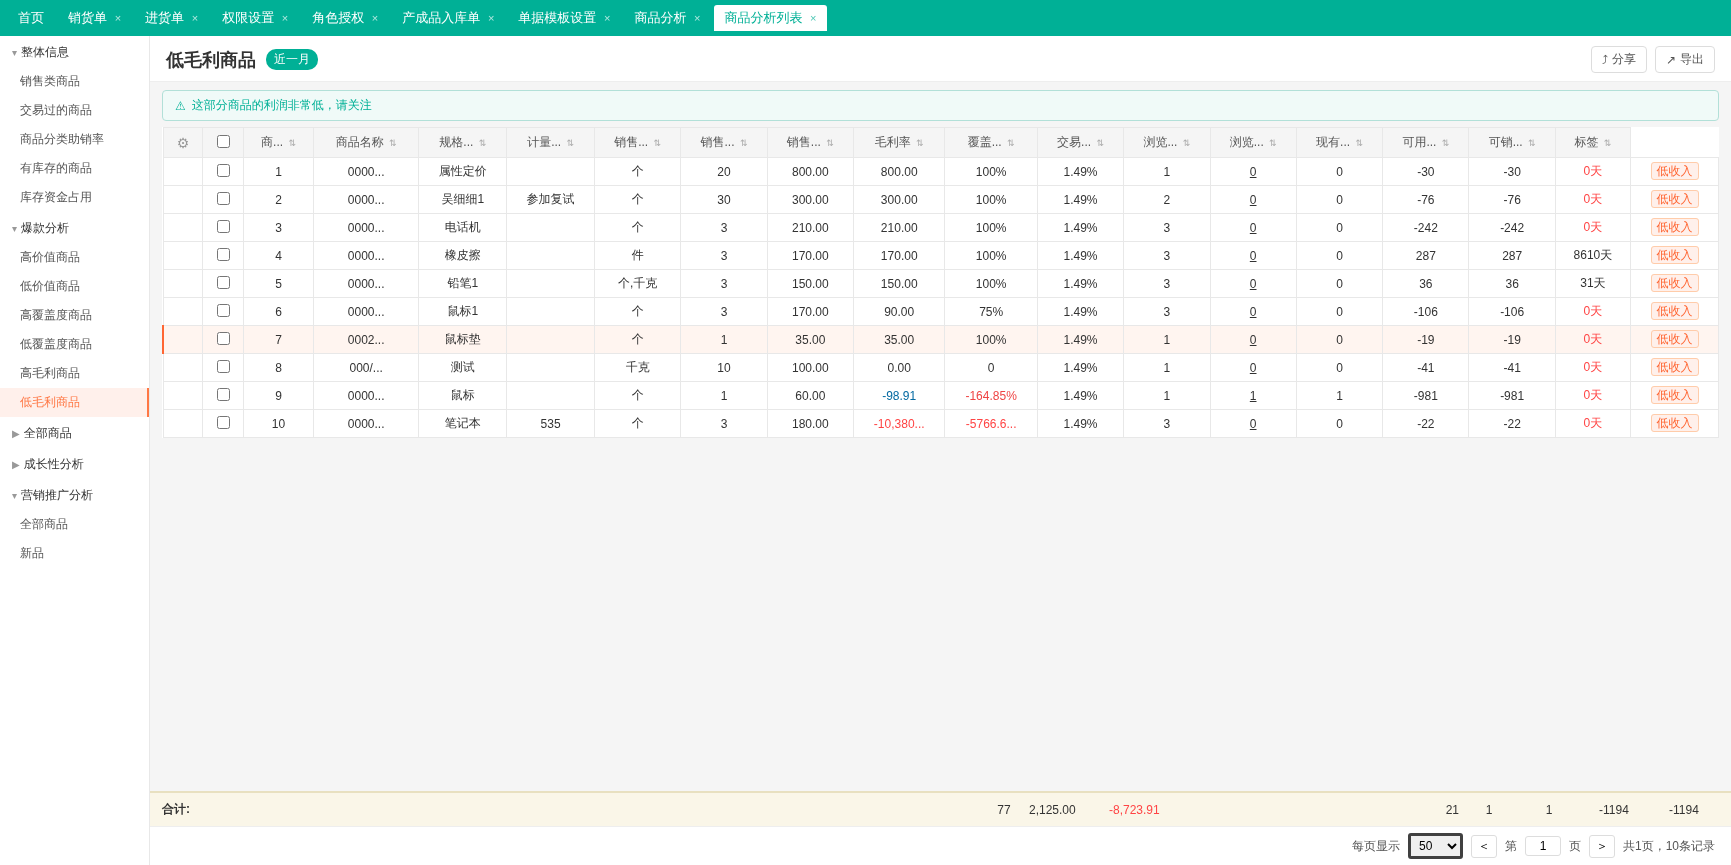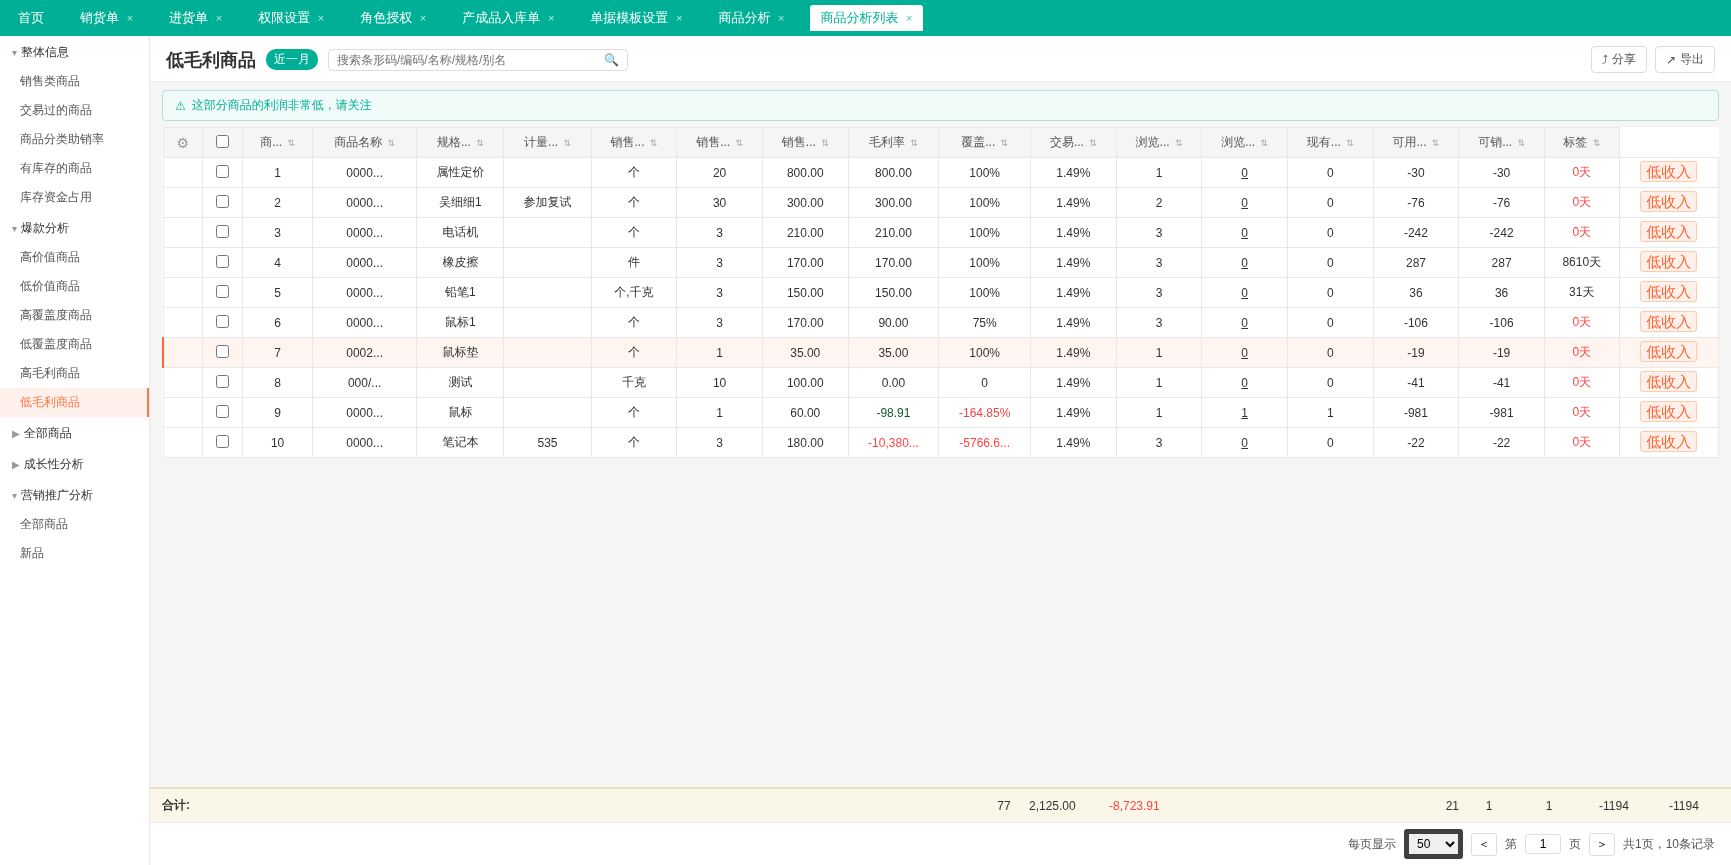--- a/index.html
+++ b/index.html
@@ -5,21 +5,21 @@
     * { box-sizing: border-box; margin: 0; padding: 0; }
     body { font-family: "Microsoft YaHei", Arial, sans-serif; font-size: 12px; color: #333; background: #f5f5f5; }
 
     
     .top-nav {
       background: #00b096;
       display: flex;
       align-items: center;
       height: 36px;
       padding: 0 8px;
-      gap: 16px;
+      gap: 4px;
     }
     .top-nav .nav-item {
       color: #fff;
       padding: 4px 10px;
       cursor: pointer;
       font-size: 13px;
       white-space: nowrap;
       border-radius: 3px;
     }
     .top-nav .nav-item.active { background: #fff; color: #00b096; border-radius: 3px 3px 0 0; }
@@ -170,21 +170,21 @@
     .data-table tr.highlighted td { background: #fff5f0; }
     .data-table tr.highlighted td:first-child { border-left: 2px solid #ff6633; }
     .underline-num { text-decoration: underline; color: #333; cursor: pointer; }
 
     .tag-badge {
       background: #fff0eb;
       color: #ff6633;
       border: 1px solid #ffccaa;
       border-radius: 3px;
       padding: 1px 5px;
-      font-size: 15px;
+      font-size: 12px;
     }
 
     
     .total-bar {
       background: #faf6e8;
       border-top: 2px solid #e8e0c0;
       display: flex;
       align-items: center;
       padding: 8px 12px;
       font-size: 12px;
@@ -200,21 +200,21 @@
       justify-content: flex-end;
       padding: 6px 16px;
       background: #fff;
       border-top: 1px solid #eee;
       gap: 8px;
       font-size: 12px;
       color: #555;
       flex-shrink: 0;
     }
     .page-size-select {
-      border: 5px solid #404040;
+      border: 3px solid #404040;
       border-radius: 3px;
       padding: 2px 4px;
       font-size: 12px;
     }
     .page-btn {
       border: 1px solid #ddd;
       background: #fff;
       border-radius: 3px;
       padding: 2px 6px;
       cursor: pointer;
@@ -288,24 +288,20 @@
     </div>
     <div class="sidebar-item">全部商品</div>
     <div class="sidebar-item">新品</div>
   </div>
 
   <div class="content-area">
 
     <div class="content-header">
       <span class="page-title-text">低毛利商品</span>
       <span class="filter-tag">近一月</span>
-      <div class="search-box">
-        <input type="text" placeholder="搜索条形码/编码/名称/规格/别名" style="">
-        <span class="search-icon-btn">🔍</span>
-      </div>
       <div class="header-actions">
         <button class="action-btn">
           <span>⤴</span>
           <span>分享</span>
         </button>
         <button class="action-btn">
           <span>↗</span>
           <span>导出</span>
         </button>
       </div>
@@ -512,21 +508,21 @@
             <tr>
       <td></td>
       <td><input type="checkbox" style=""></td>
       <td>9</td>
       <td>0000...</td>
       <td>鼠标</td>
       <td></td>
       <td>个</td>
       <td>1</td>
       <td>60.00</td>
-      <td style="color:#14532d;">-98.91</td>
+      <td style="color:#0369a1;">-98.91</td>
       <td style="color:#ef4444;">-164.85%</td>
       <td>1.49%</td>
       <td>1</td>
       <td><span class="underline-num">1</span></td>
       <td>1</td>
       <td>-981</td>
       <td>-981</td>
       <td style="color:#ff4444;">0天</td>
       <td><span class="tag-badge">低收入</span></td>
     </tr>

